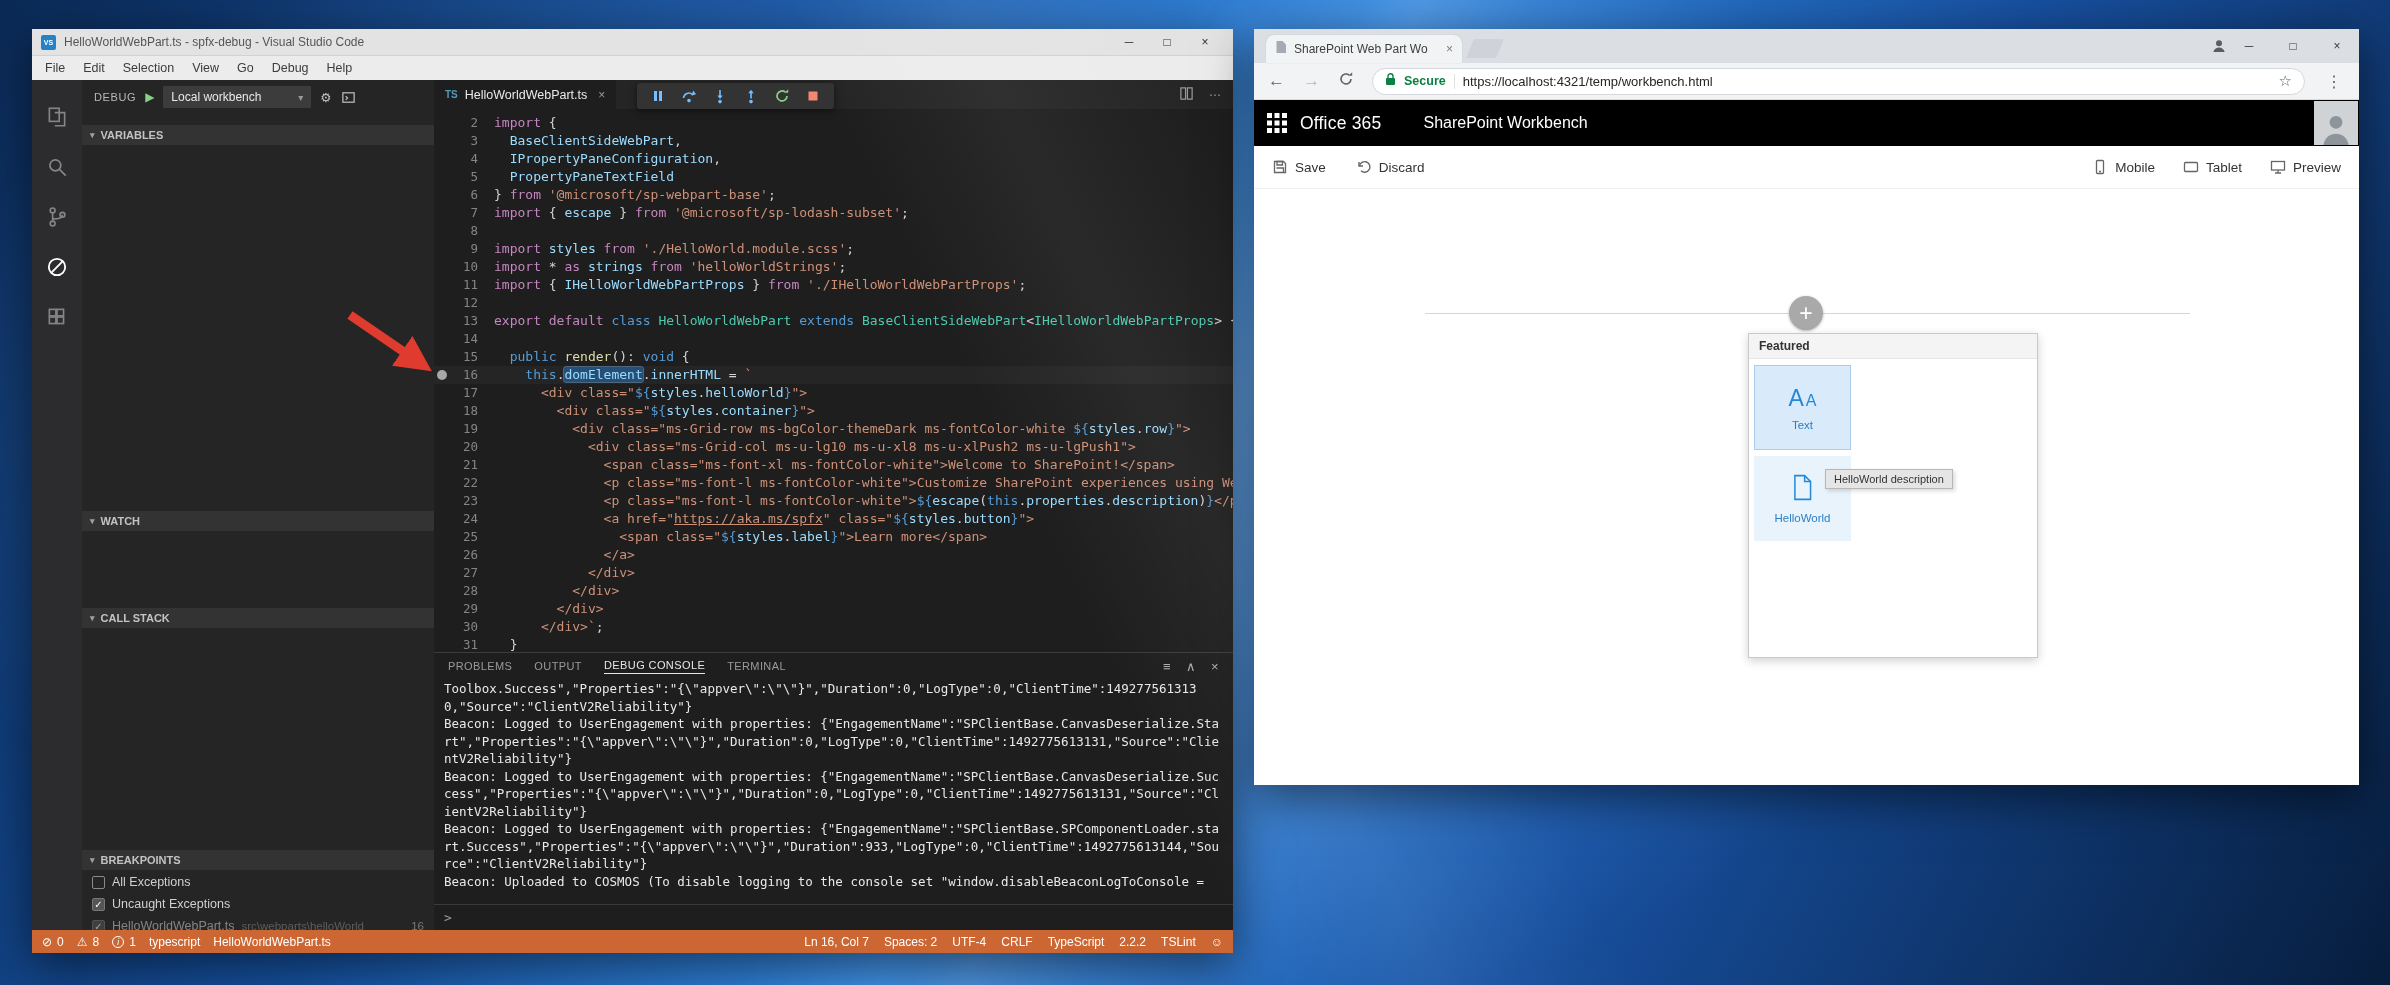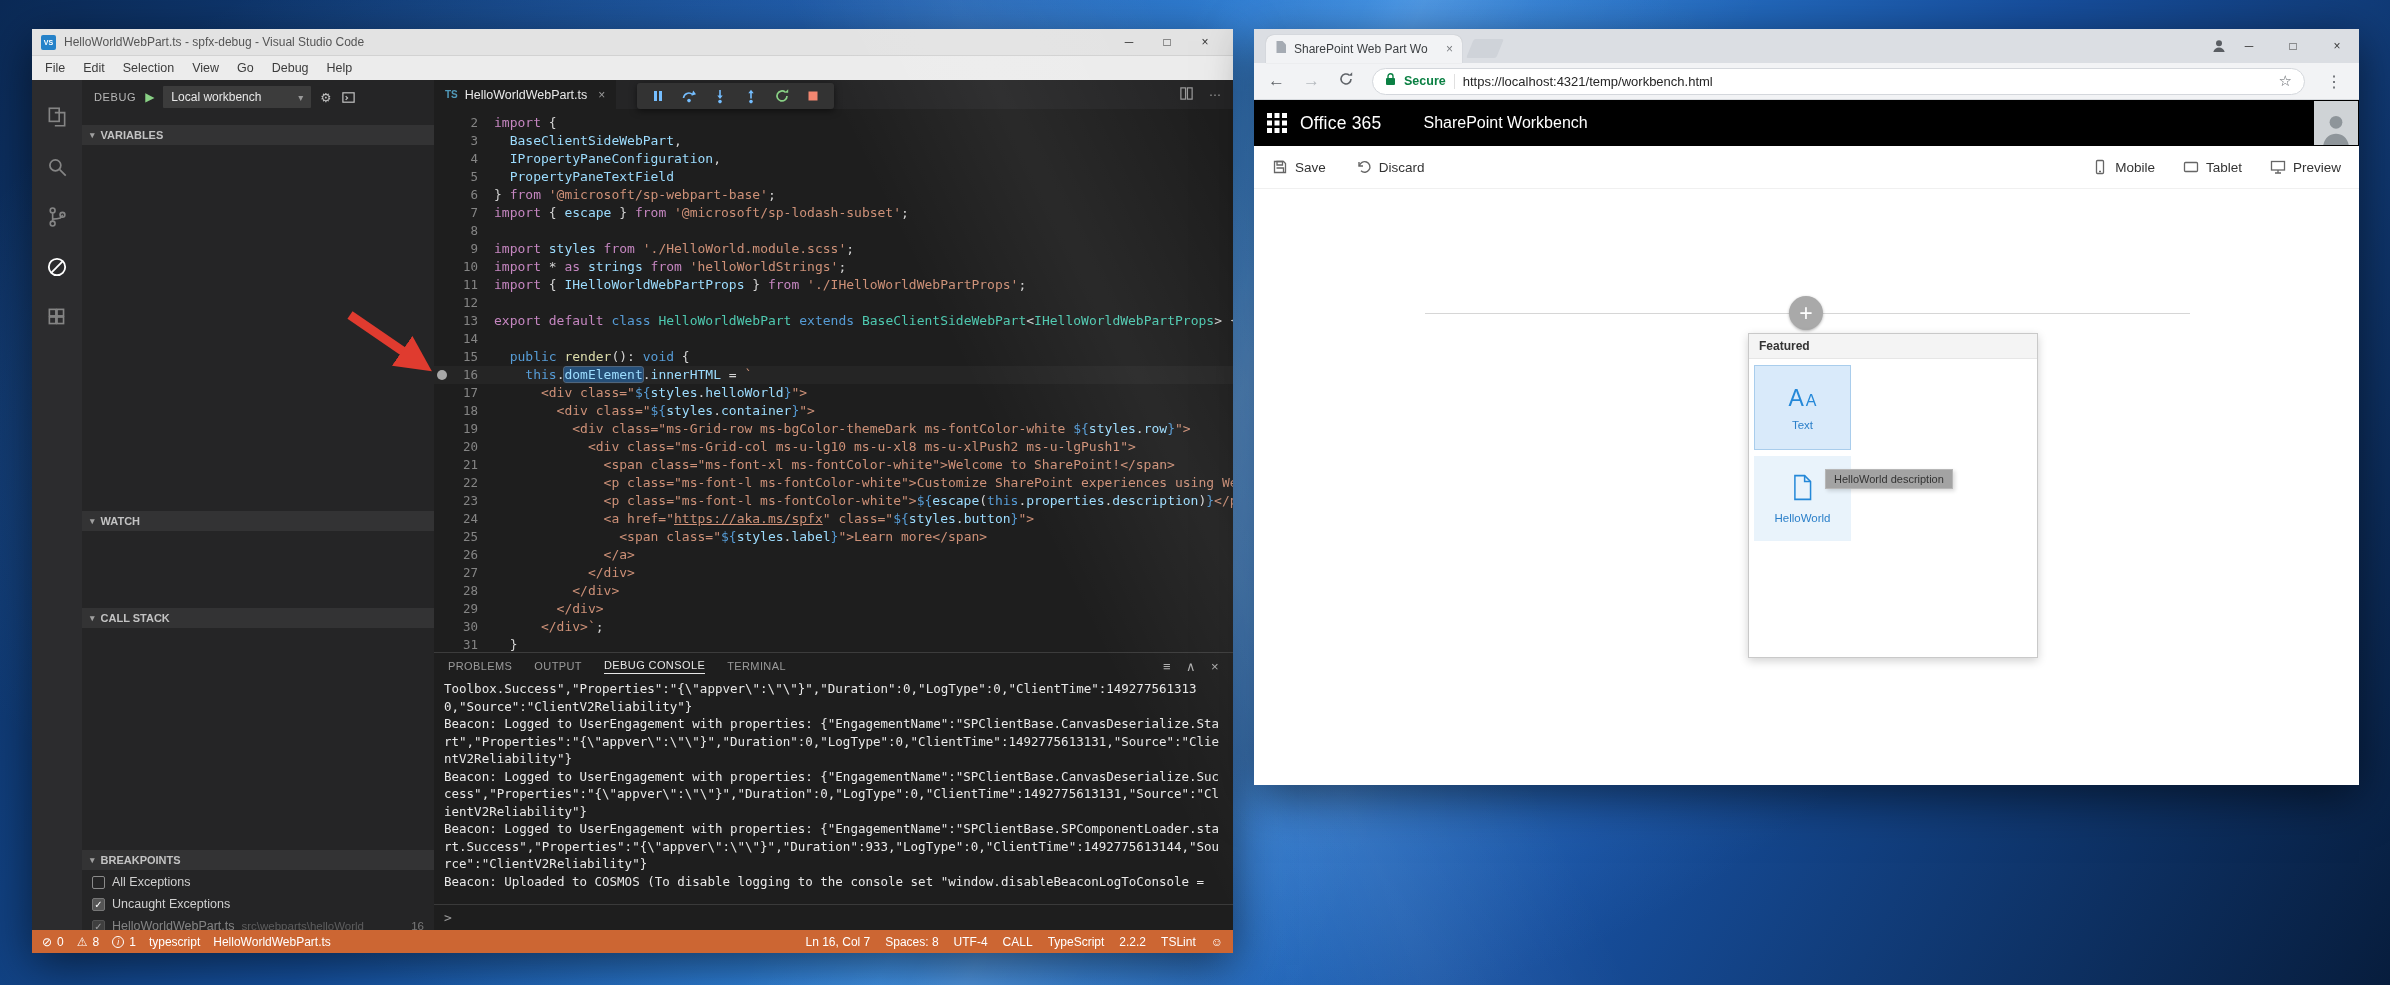--- a/index.html
+++ b/index.html
@@ -115,21 +115,21 @@
   .add-btn{position:absolute;left:535px;top:196px;width:34px;height:34px;border-radius:50%;background:#a9a9a9;color:#fff;display:flex;align-items:center;justify-content:center;font-size:23px;line-height:1;box-shadow:0 1px 3px rgba(0,0,0,.3)}
   .toolbox{position:absolute;left:494px;top:233px;width:290px;height:325px;background:#fff;border:1px solid #c9c9c9;box-shadow:0 3px 9px rgba(0,0,0,.18)}
   .toolbox-hdr{height:25px;background:#f4f4f4;border-bottom:1px solid #e6e6e6;display:flex;align-items:center;padding:0 10px;font-size:12px;font-weight:bold;color:#333}
   .tiles{padding:6px 5px}
   .tile{width:97px;height:85px;display:flex;flex-direction:column;align-items:center;justify-content:center;gap:7px;margin-bottom:6px}
   .tile-1{background:#d9eafa;border:1px solid #a9cdec}
   .tile-2{background:#e9f3fb;border:1px solid transparent}
   .tile-label{font-size:11.5px;color:#2a7fc9}
   .text-glyphs{color:#2488d8;display:flex;align-items:baseline;gap:2px}
   .text-glyphs .a1{font-size:23px}.text-glyphs .a2{font-size:16px}
-  .tooltip{position:absolute;left:571px;top:369px;background:#a3a3a3;border:1px solid #b7b7b7;padding:3px 8px;font-size:11px;color:#333;box-shadow:2px 2px 4px rgba(0,0,0,.15);white-space:nowrap;z-index:5}
+  .tooltip{position:absolute;left:571px;top:369px;background:#e5e5e5;border:1px solid #b7b7b7;padding:3px 8px;font-size:11px;color:#333;box-shadow:2px 2px 4px rgba(0,0,0,.15);white-space:nowrap;z-index:5}
 </style>
 </head>
 <body>
 
 <div class="stage">
 <div class="desktop">
 
   <div class="win vscode">
     <div class="vs-titlebar">
       <span class="vs-logo">VS</span>
@@ -366,23 +366,23 @@
             <span>1</span>
           </span>
       <span class="sb-grp">
             <span>typescript</span>
           </span>
       <span class="sb-grp">
             <span>HelloWorldWebPart.ts</span>
           </span>
       <span class="sb-right">
         <span>Ln 16, Col 7</span>
-        <span>Spaces: 8</span>
+        <span>Spaces: 2</span>
         <span>UTF-4</span>
-        <span>CALL</span>
+        <span>CRLF</span>
         <span>TypeScript</span>
         <span>2.2.2</span>
         <span>TSLint</span>
         <span>☺</span>
       </span>
     </div>
   </div>
 
   <svg class="annotation" width="110" height="84">
     <defs>

